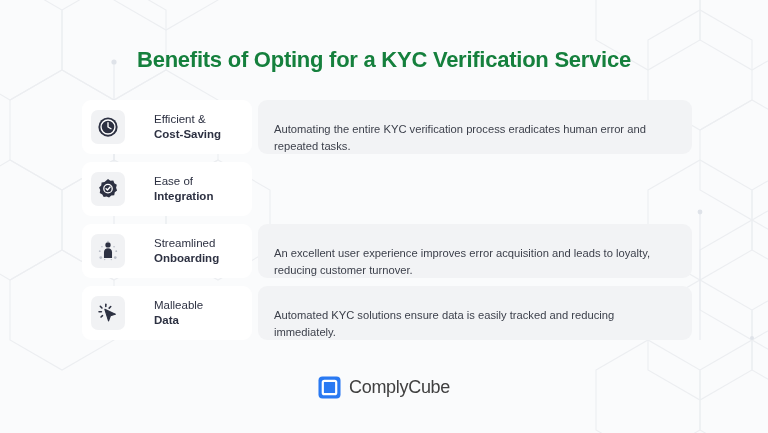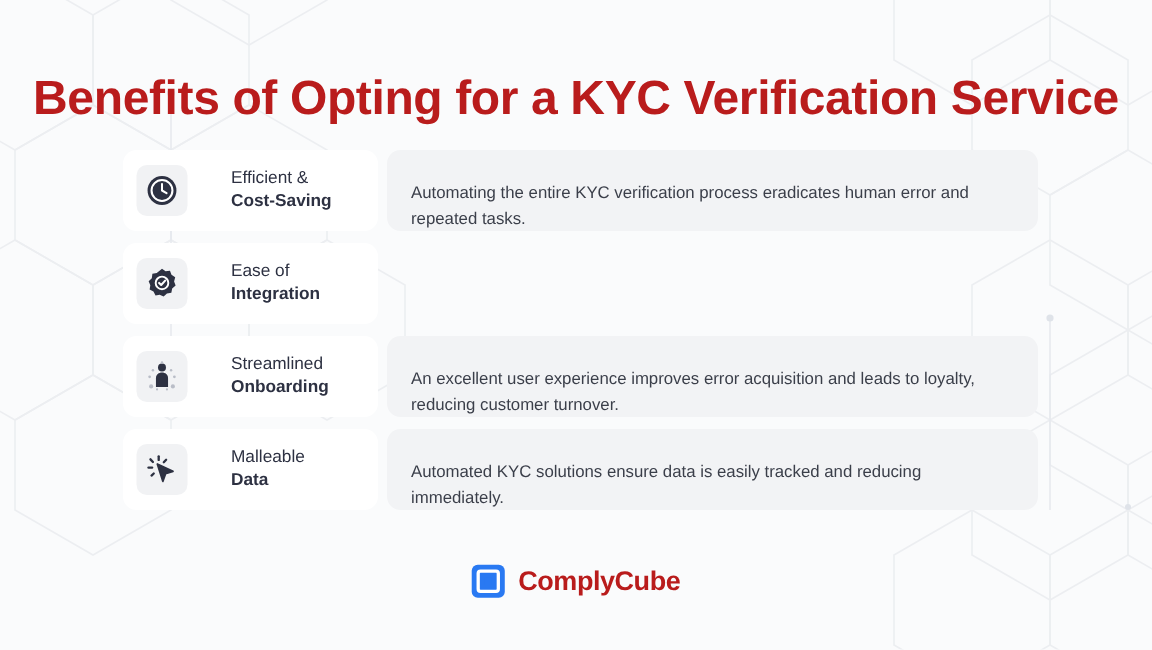--- a/index.html
+++ b/index.html
@@ -33,24 +33,24 @@
     box-sizing: border-box;
   }
 
   
   .title {
     position: absolute;
     top: 47px;
     left: 0;
     width: 768px;
     text-align: center;
-    font-size: 32px;
+    font-size: 22px;
     font-weight: bold;
     letter-spacing: -0.25px;
-    color: #b91c1c;
+    color: #15803d;
     white-space: nowrap;
   }
 
   
   .rows {
     position: absolute;
     top: 100px;
     left: 82px;
     width: 610px;
   }
@@ -122,22 +122,22 @@
     justify-content: center;
   }
   .logo-mark {
     width: 23px;
     height: 23px;
     flex: 0 0 23px;
   }
   .logo-text {
     margin-left: 8px;
     font-size: 18px;
-    font-weight: bold;
-    color: #b91c1c;
+    font-weight: normal;
+    color: #404040;
     letter-spacing: -0.3px;
     white-space: nowrap;
   }
 </style>
 </head>
 <body>
 
 <svg id="bg-pattern" viewBox="0 0 768 433" xmlns="http://www.w3.org/2000/svg">
   <rect x="0" y="0" width="768" height="433" fill="#fafbfc"></rect>
   <g stroke="#eceef1" stroke-width="1.1" fill="none">

